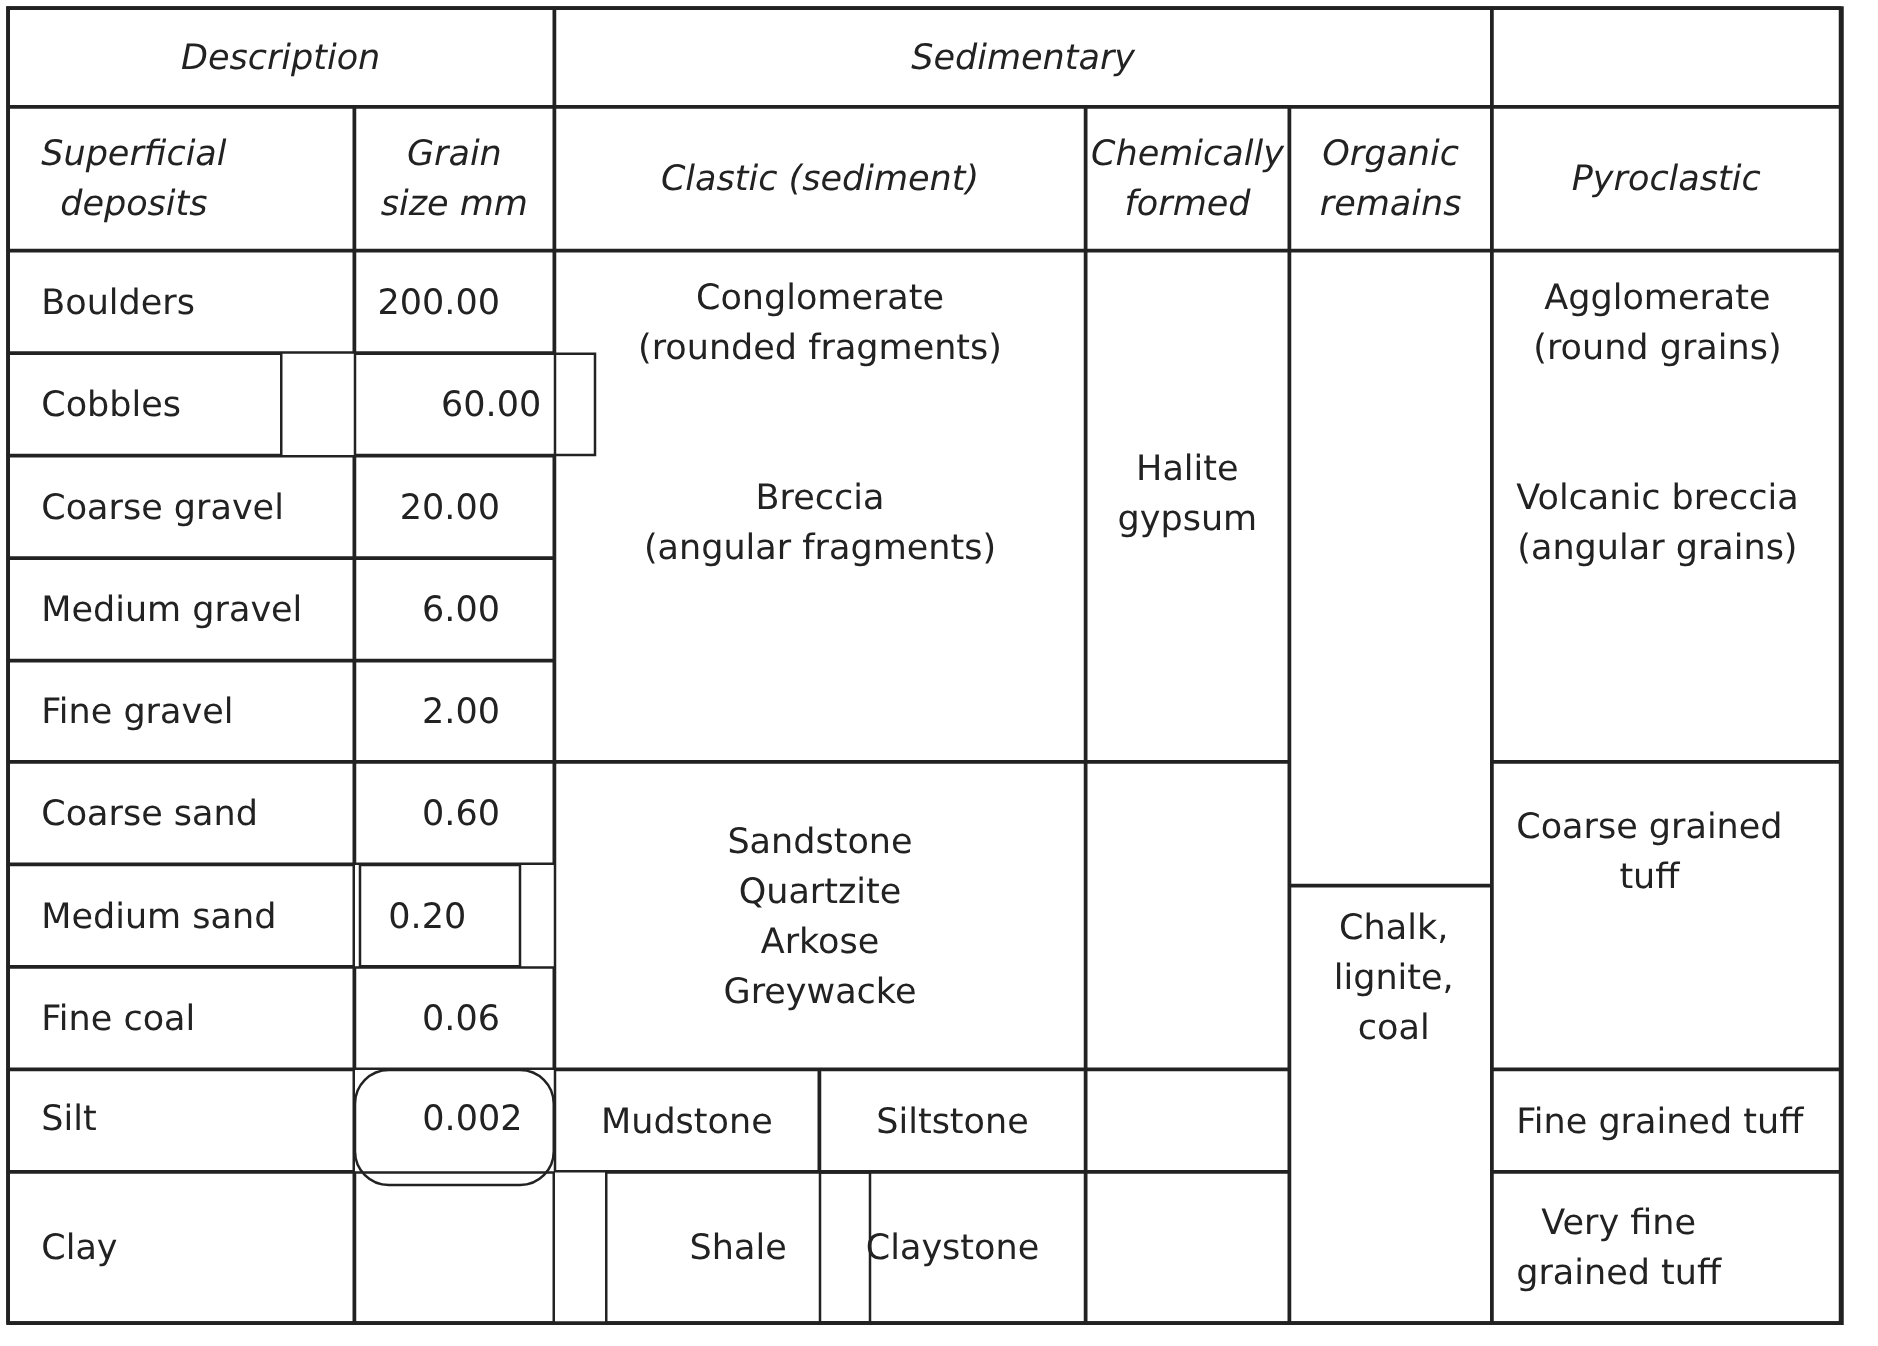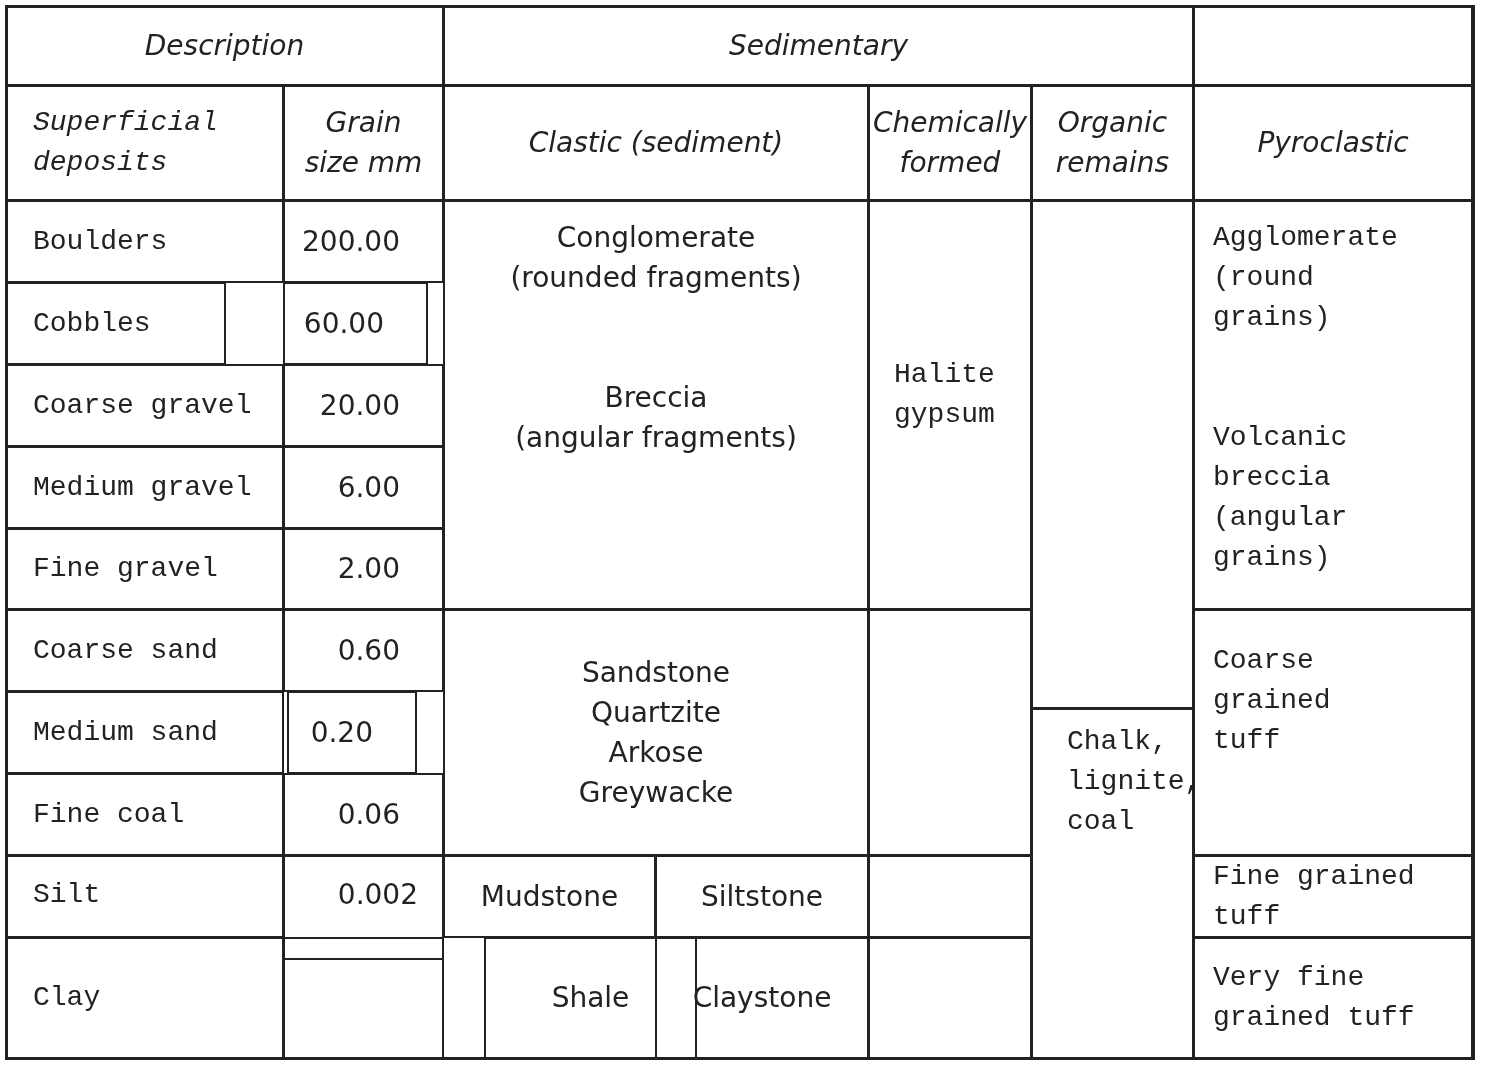--- a/index.html
+++ b/index.html
@@ -1,21 +1,21 @@
 <!DOCTYPE html>
 <html><head>
 <meta charset="utf-8">
 <style>
   html,body{margin:0;padding:0;background:#fff;}
   body{width:1502px;height:1077px;position:relative;overflow:hidden;font-family:"DejaVu Sans","Liberation Sans",sans-serif;color:#222;}
   #tbl{position:absolute;left:0;top:0;width:1502px;height:1077px;}
   .c{position:absolute;box-sizing:border-box;border:2px solid #222;margin:-1px 0 0 -1px;font-size:28px;line-height:40px;display:flex;padding:0 26px;}
   .it{font-style:italic;}
   .ctr{justify-content:center;text-align:center;align-items:center;}
-  .lft{justify-content:flex-start;text-align:left;align-items:center;font-family:Liberation Mono, monospace;}
+  .lft{justify-content:flex-start;text-align:center;align-items:center;}
   .rgt{justify-content:flex-end;text-align:right;align-items:center;}
   .ml{white-space:pre-line;}
   #frame{position:absolute;left:5px;top:5px;width:1470px;height:1055px;border:3px solid #222;box-sizing:border-box;pointer-events:none;}
 </style>
 </head>
 <body>
 
 <div id="tbl">
 
   <div class="c ctr it" style="left:6px;top:6px;width:439px;height:81px;">Description</div>
@@ -29,35 +29,35 @@
   <div class="c ctr it" style="left:444px;top:86px;width:426px;height:116px;">Clastic (sediment)</div>
   <div class="c ctr it ml" style="left:869px;top:86px;width:164px;height:116px;padding:0 20px;">Chemically
 formed</div>
   <div class="c ctr it ml" style="left:1032px;top:86px;width:163px;height:116px;padding:0 4px;">Organic
 remains</div>
   <div class="c ctr it" style="left:1194px;top:86px;width:280px;height:116px;">Pyroclastic</div>
 
   <div class="c lft" style="left:6px;top:201px;width:279px;height:83px;">Boulders</div>
   <div class="c rgt" style="left:284px;top:201px;width:161px;height:83px;padding-right:42px;">200.00</div>
   <div class="c lft" style="left:6px;top:283px;width:221px;height:83px;">Cobbles</div>
-  <div class="c rgt" style="left:284px;top:283px;width:145px;height:83px;padding-right:42px;">60.00</div>
+  <div class="c rgt" style="left:284px;top:283px;width:194px;height:83px;padding-right:42px;">60.00</div>
   <div class="c lft" style="left:6px;top:365px;width:279px;height:83px;">Coarse gravel</div>
   <div class="c rgt" style="left:284px;top:365px;width:161px;height:83px;padding-right:42px;">20.00</div>
   <div class="c lft" style="left:6px;top:447px;width:279px;height:83px;">Medium gravel</div>
   <div class="c rgt" style="left:284px;top:447px;width:161px;height:83px;padding-right:42px;">6.00</div>
   <div class="c lft" style="left:6px;top:529px;width:279px;height:82px;">Fine gravel</div>
   <div class="c rgt" style="left:284px;top:529px;width:161px;height:82px;padding-right:42px;">2.00</div>
   <div class="c lft" style="left:6px;top:610px;width:279px;height:83px;">Coarse sand</div>
   <div class="c rgt" style="left:284px;top:610px;width:161px;height:83px;padding-right:42px;">0.60</div>
   <div class="c lft" style="left:6px;top:692px;width:279px;height:83px;">Medium sand</div>
   <div class="c rgt" style="left:288px;top:692px;width:130px;height:83px;padding-right:42px;">0.20</div>
   <div class="c lft" style="left:6px;top:774px;width:279px;height:83px;">Fine coal</div>
   <div class="c rgt" style="left:284px;top:774px;width:161px;height:83px;padding-right:42px;">0.06</div>
   <div class="c lft" style="left:6px;top:856px;width:279px;height:83px;align-items:flex-start;padding-top:18px;">Silt</div>
-  <div class="c rgt" style="left:284px;top:856px;width:161px;height:105px;padding-right:24px;align-items:flex-start;padding-top:18px;">0.002</div>
+  <div class="c rgt" style="left:284px;top:856px;width:161px;height:94px;padding-right:24px;align-items:flex-start;padding-top:18px;border-radius:28px;">0.002</div>
   <div class="c lft" style="left:6px;top:938px;width:279px;height:122px;">Clay</div>
   <div class="c rgt" style="left:284px;top:938px;width:161px;height:122px;"></div>
 
   <div class="c ctr ml" style="left:444px;top:201px;width:426px;height:410px;align-items:flex-start;padding-top:16px;">Conglomerate
 (rounded fragments)
 
 
 Breccia
 (angular fragments)</div>
   <div class="c ctr ml" style="left:444px;top:610px;width:426px;height:247px;">Sandstone

